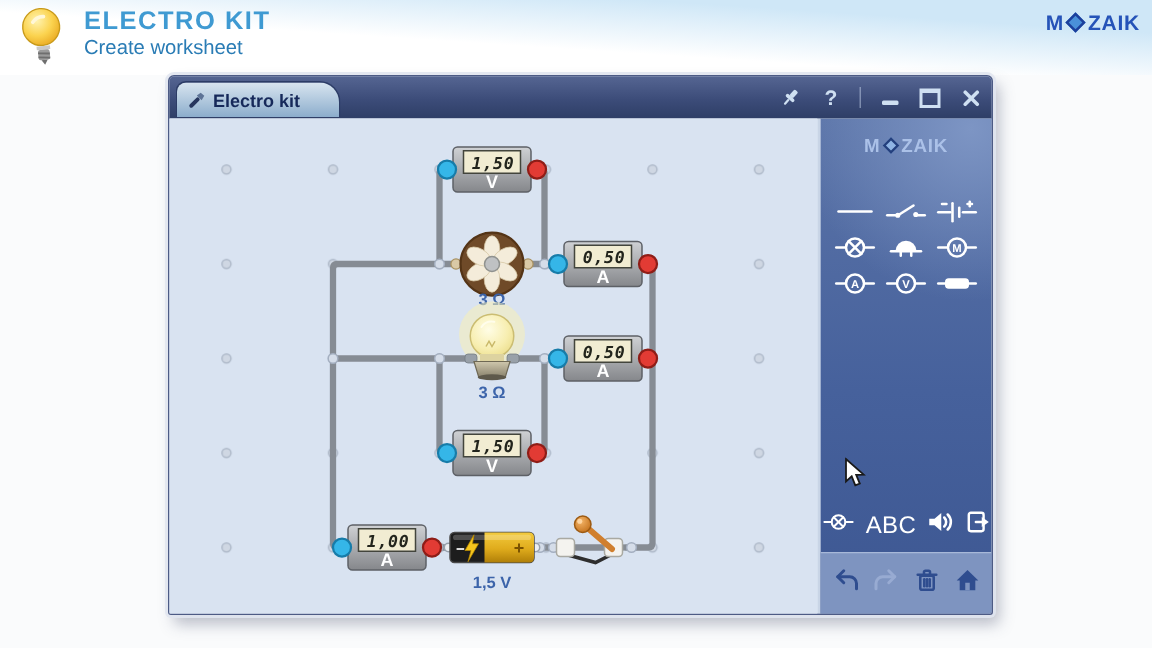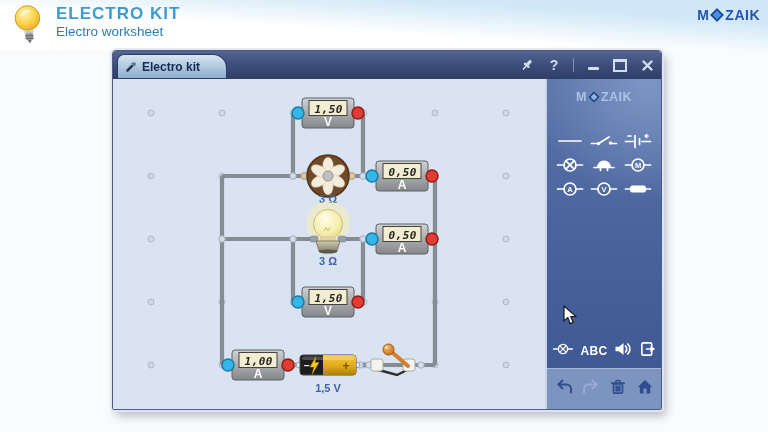--- a/index.html
+++ b/index.html
@@ -61,21 +61,21 @@
   .sb-brand{margin-top:11px;text-align:center;font-weight:bold;font-size:12.5px;letter-spacing:.5px;color:#abc1e8;display:flex;justify-content:center;align-items:center;}
   .sb-brand .diamond{width:6px;height:6px;background:#8fb4e4;border:2px solid #24407e;}
   .tool-grid{
     margin:25px auto 0 auto;width:104px;
     display:grid;grid-template-columns:repeat(3,34px);grid-auto-rows:24px;
     justify-items:center;align-items:center;justify-content:center;
   }
   .tg-cell{width:32px;height:22px;display:flex;align-items:center;justify-content:center;border-radius:3px;}
   .cursor{position:absolute;left:16px;top:226px;}
   .sb-actions{position:absolute;left:0;right:0;bottom:48px;display:flex;align-items:center;justify-content:center;gap:7px;}
-  .abc{color:#fff;font-weight:bold;font-size:12px;letter-spacing:.3px;}
+  .abc{color:#fff;font-weight:normal;font-size:16px;letter-spacing:.3px;}
   .sb-toolbar{
     position:absolute;left:0;right:0;bottom:0;height:40px;
     background:#7e94c0;border-top:1px solid #a7b8d8;border-radius:0 0 2px 0;
     display:flex;align-items:center;justify-content:center;gap:9px;
   }
   
   .wire{stroke:#868c94;stroke-width:4.2;fill:none;stroke-linecap:round;stroke-linejoin:round;}
   .jdot{fill:#d5dde9;stroke:#a4afc0;stroke-width:1;}
   .mbody{fill:url(#mgrad);stroke:#5d6066;stroke-width:1;}
   .mdisp{fill:#f1ecd2;stroke:#43453c;stroke-width:1;}
@@ -109,21 +109,21 @@
         <path d="M8.5,8 q2,-2.5 5,-2" stroke="#fff7d8" stroke-width="1.6" fill="none" stroke-linecap="round"></path>
         <path d="M9,19 h6 v1.6 h-6 z" fill="#c9c9c9"></path>
         <rect x="9.4" y="20.6" width="5.2" height="4.6" rx="1" fill="#9b9b9b"></rect>
         <line x1="9.4" y1="22" x2="14.6" y2="22.6" stroke="#6e6e6e" stroke-width=".8"></line>
         <line x1="9.4" y1="23.8" x2="14.6" y2="24.4" stroke="#6e6e6e" stroke-width=".8"></line>
         <path d="M10.6,25.2 l1.4,2.2 1.4,-2.2 z" fill="#6f6f6f"></path>
       </g>
     </svg>
   </span>
   <div class="h-title">ELECTRO KIT</div>
-  <div class="h-sub">Electro worksheet</div>
+  <div class="h-sub">Create worksheet</div>
   <div class="brand">
     <span>M</span>
     <span class="diamond"></span>
     <span>ZAIK</span>
   </div>
 </div>
 
 <div class="window">
 
   <div class="titlebar">

